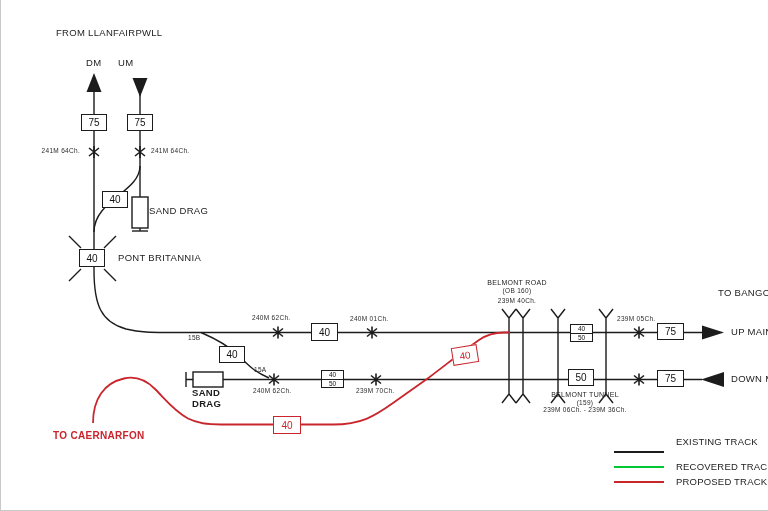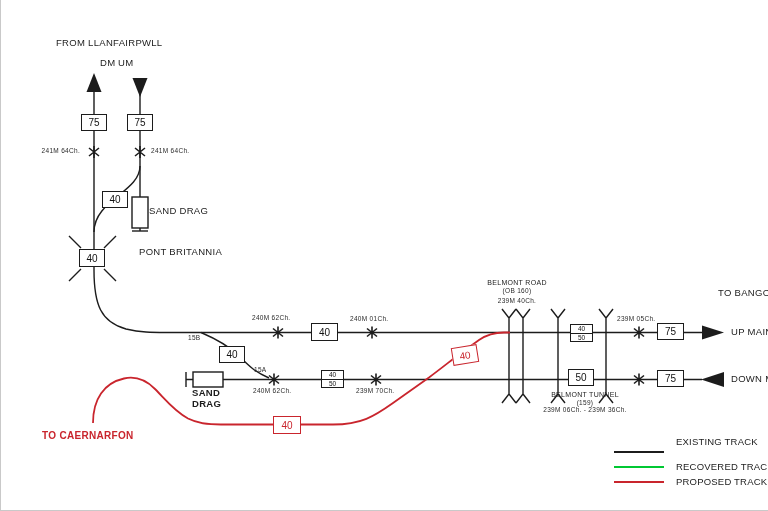--- a/index.html
+++ b/index.html
@@ -5,21 +5,21 @@
   html,body{margin:0;padding:0;background:#fff;}
   #stage{position:relative;width:768px;height:511px;overflow:hidden;background:#fff;
          border-left:1px solid #c9c9c9;border-bottom:1px solid #c9c9c9;box-sizing:border-box;
          font-family:"Liberation Sans",sans-serif;}
   svg.lines{position:absolute;left:0;top:0;}
   .lbl{position:absolute;color:#1c1c1c;white-space:nowrap;letter-spacing:.3px;}
   .fs95{font-size:9.5px;}
   .fs7{font-size:7px;}
   .fs65{font-size:6.5px;color:#2a2a2a;}
   .legendtxt{font-size:9.5px;letter-spacing:.2px;}
-  .red{color:#c9252d;}
+  .red{color:#c9252d;margin-left:11px;}
   .bold{font-weight:bold;}
   .center{text-align:center;}
   .prewrap{white-space:pre-line;line-height:10.5px;font-weight:bold;}
   .speedbox{position:absolute;border:1.4px solid #1c1c1c;background:#fff;display:flex;
             align-items:center;justify-content:center;font-size:10px;color:#111;box-sizing:border-box;}
   .speedbox.redbox{border-color:#c9252d;color:#c9252d;}
   .stackbox{position:absolute;border:1.3px solid #1c1c1c;background:#fff;display:flex;
             flex-direction:column;align-items:stretch;font-size:6.5px;color:#111;box-sizing:border-box;
             text-align:center;line-height:7.5px;}
   .stackbox .row-top{border-bottom:1px solid #1c1c1c;}
@@ -81,32 +81,32 @@
                L478,340 C486,334.5 493,332.5 503,332.5 L509,332.5"></path>
     </g>
 
     <g stroke-width="2" fill="none">
       <path d="M613,452 L663,452" stroke="#1c1c1c"></path>
       <path d="M613,467 L663,467" stroke="#00c832"></path>
       <path d="M613,482 L663,482" stroke="#c9252d"></path>
     </g>
   </svg>
 
-  <div class="lbl fs95" style="left:55px;top:37px;">FROM LLANFAIRPWLL</div>
-  <div class="lbl fs95" style="left:99px;top:57px;">DM</div>
+  <div class="lbl fs95" style="left:55px;top:27px;">FROM LLANFAIRPWLL</div>
+  <div class="lbl fs95" style="left:85px;top:57px;">DM</div>
   <div class="lbl fs95" style="left:117px;top:57px;">UM</div>
   <div class="lbl fs95" style="left:717px;top:287px;">TO BANGOR</div>
   <div class="lbl fs95" style="left:730px;top:326px;">UP MAIN</div>
   <div class="lbl fs95" style="left:730px;top:373px;">DOWN MAIN</div>
   <div class="lbl fs95 red bold" style="left:41px;top:430px;font-size:10px;">TO CAERNARFON</div>
 
   <div class="lbl fs95" style="left:148px;top:205px;">SAND DRAG</div>
   <div class="lbl fs95 prewrap" style="left:191px;top:388px;">SAND
 DRAG</div>
-  <div class="lbl fs95" style="left:117px;top:246px;margin-left:21px;">PONT BRITANNIA</div>
+  <div class="lbl fs95" style="left:117px;top:252px;">PONT BRITANNIA</div>
 
   <div class="lbl fs7 center belmont-block" style="left:470px;top:279px;width:92px;">
     <div>BELMONT ROAD</div>
     <div class="fs65">(OB 160)</div>
     <div class="fs65 miles">239M 40Ch.</div>
   </div>
 
   <div class="lbl fs7 center belmont-block" style="left:523px;top:391px;width:122px;">
     <div>BELMONT TUNNEL</div>
     <div class="fs65">(159)</div>

